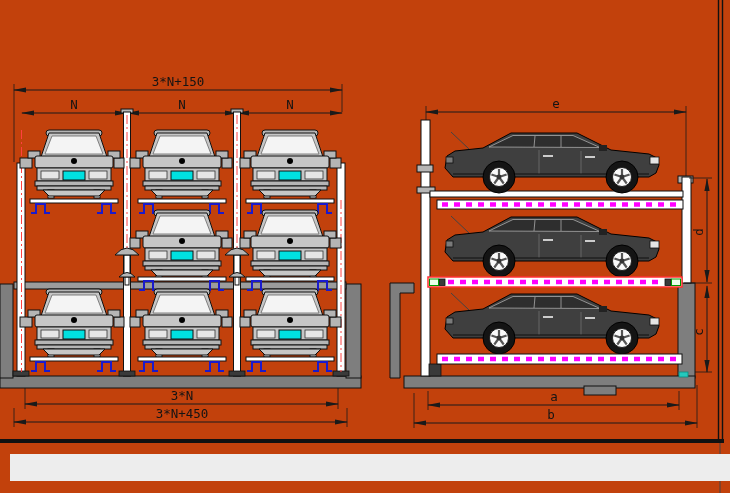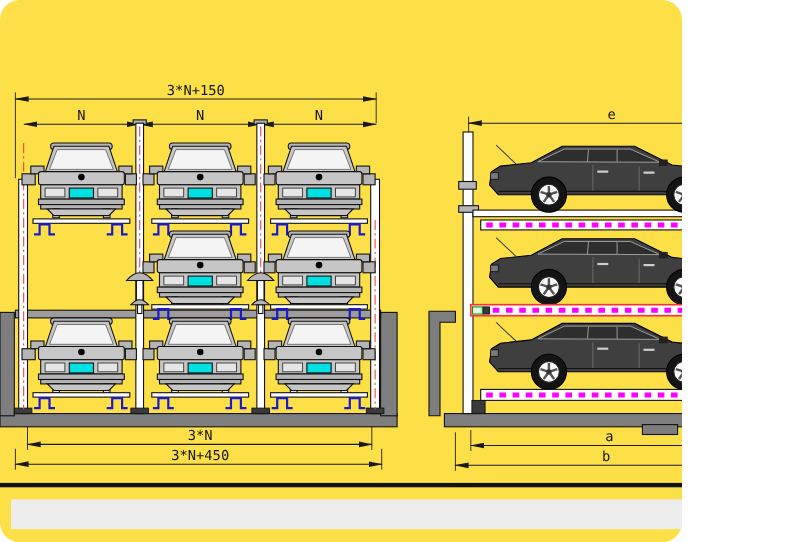--- a/index.html
+++ b/index.html
@@ -1,16 +1,16 @@
 <!DOCTYPE html>
 <html style="--centerline: #ff4040; --deck_dash: #ff00ff; --bracket_blue: #1a1acc; --license_plate: #00e0e0; --pit_concrete: #7e7e7e; --car_front_body: #c6c6c6; --car_side_body: #3f3f3f; --ground_platform_red: #ff3030; --chock_green: #009900; --footer_band: #ededed;"><head>
 <meta charset="utf-8">
 <style>
   html,body{margin:0;padding:0;background:#fff;}
-  .stage{position:relative;width:620px;height:493px;background:#fde047;overflow:hidden;border-radius:18px;}
+  .stage{position:relative;width:730px;height:493px;background:#c2410c;overflow:hidden;}
   svg{display:block;}
   .dim{stroke:#1a1a1a;stroke-width:1;fill:none;}
   .thin{stroke:#1a1a1a;stroke-width:.8;fill:none;}
   .dimtxt{font-family:"DejaVu Sans Mono",monospace;font-size:12.5px;fill:#141414;}
   .wht{fill:#ffffff;stroke:#111;stroke-width:1;}
   .steel{fill:#b5b5b5;stroke:#111;stroke-width:1;}
   .dark{fill:#3a3a3a;stroke:#111;stroke-width:.8;}
   .cl{stroke:var(--centerline,#ff4040);stroke-width:1;stroke-dasharray:9 3 2 3;fill:none;}
   .mag{stroke:var(--deck_dash,#ff00ff);stroke-width:4.5;stroke-dasharray:6 6;fill:none;}
   .blue{stroke:var(--bracket_blue,#1a1acc);stroke-width:2;fill:none;}

